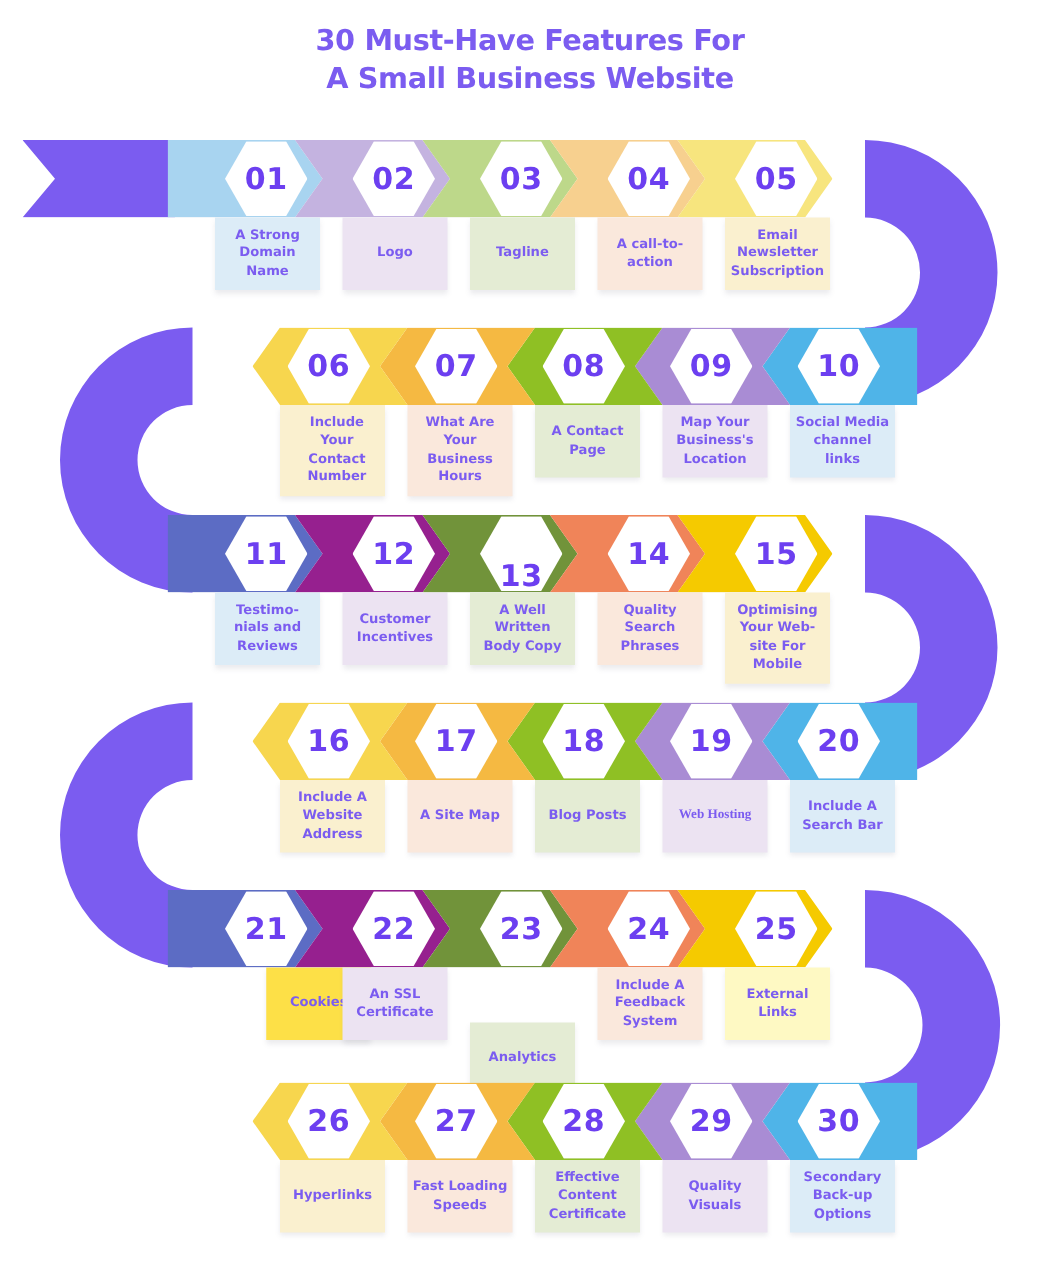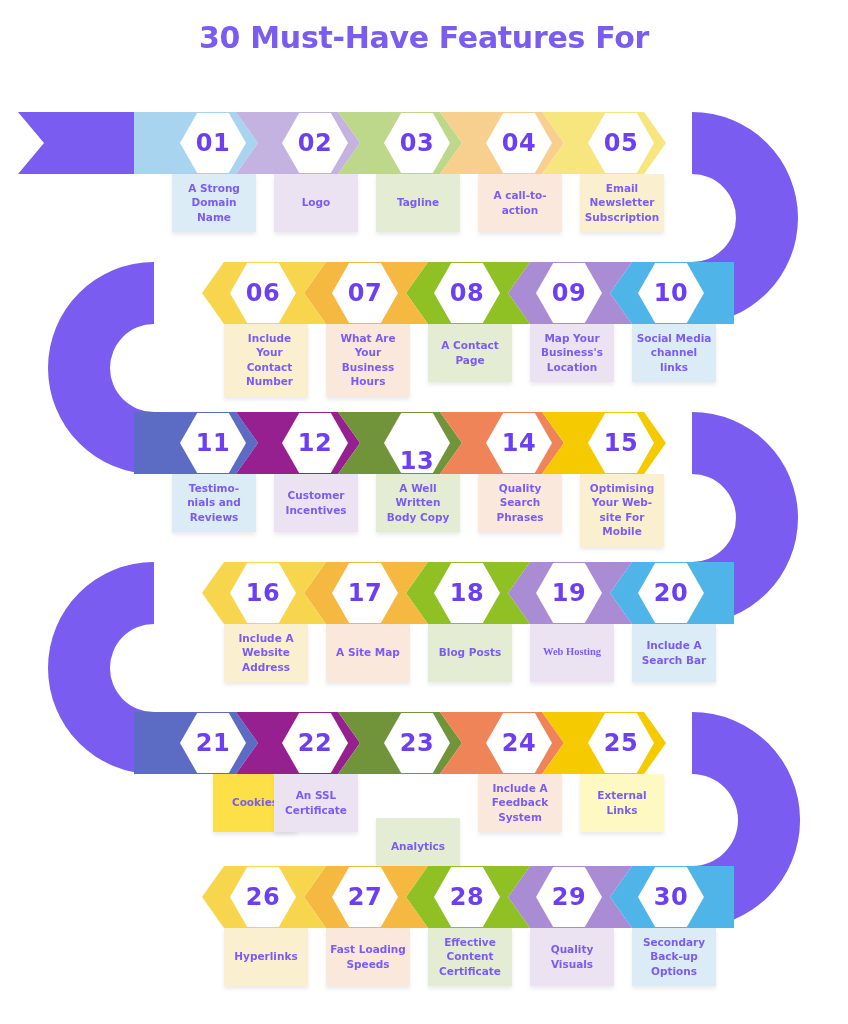--- a/index.html
+++ b/index.html
@@ -16,21 +16,21 @@
     background: #ffffff;
   }
 
   
   #title {
     position: absolute;
     left: 0; top: 18px;
     width: 848px;
     text-align: center;
     color: #7b5cf0;
-    font-size: 30px;
+    font-size: 23px;
     font-weight: bold;
     line-height: 1.32;
     letter-spacing: -0.3px;
   }
   #title .tline { display: block; }
 
   
   #track {
     position: absolute;
     left: 0; top: 0;
@@ -109,20 +109,21 @@
     box-shadow: 0 3px 4px rgba(130,130,150,0.16);
   }
 </style>
 </head>
 <body>
 
 <div id="page">
 
   <h1 id="title">
     <span class="tline">30 Must-Have Features For</span>
+    <span class="tline">A Small Business Website</span>
   </h1>
 
   <svg id="track" viewBox="0 0 848 1024">
       <path d="M 692 112 A 106 106 0 1 1 692 324 L 692 262 A 44 44 0 1 0 692 174 Z" fill="#7b5cf0"></path>
       <path d="M 154 262 A 106 106 0 1 0 154 474 L 154 412 A 44 44 0 1 1 154 324 Z" fill="#7b5cf0"></path>
       <path d="M 692 412 A 106 106 0 1 1 692 624 L 692 562 A 44 44 0 1 0 692 474 Z" fill="#7b5cf0"></path>
       <path d="M 154 562 A 106 106 0 1 0 154 774 L 154 712 A 44 44 0 1 1 154 624 Z" fill="#7b5cf0"></path>
       <path d="M 692 712 A 108 108 0 1 1 692 928 L 692 866 A 46 46 0 1 0 692 774 Z" fill="#7b5cf0"></path>
     </svg>
 

